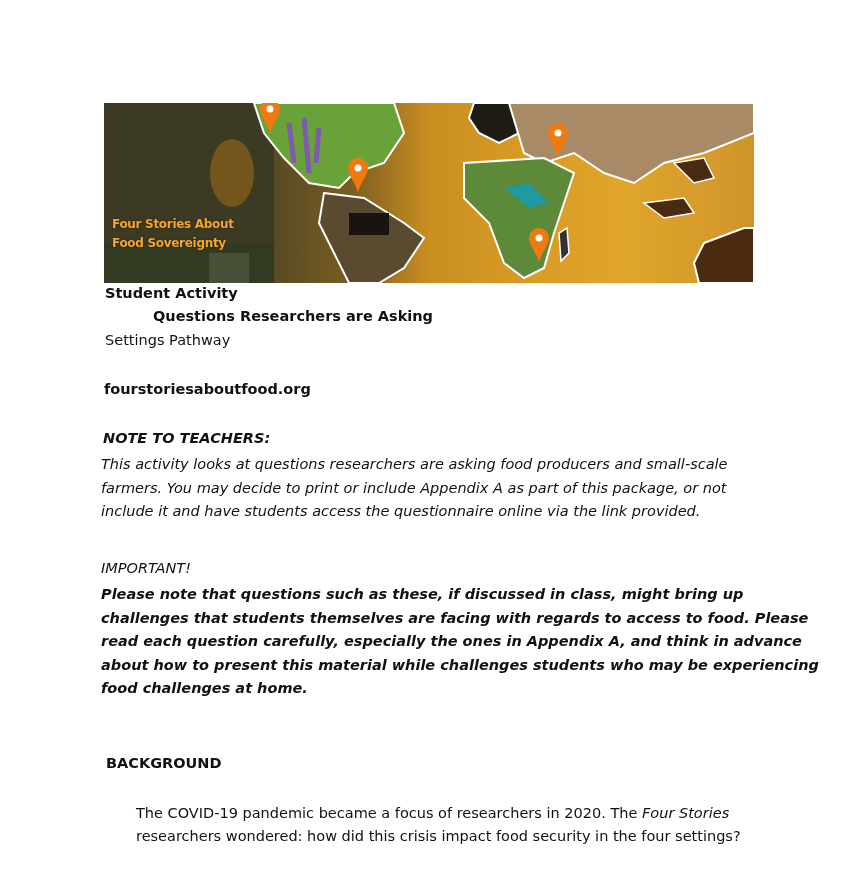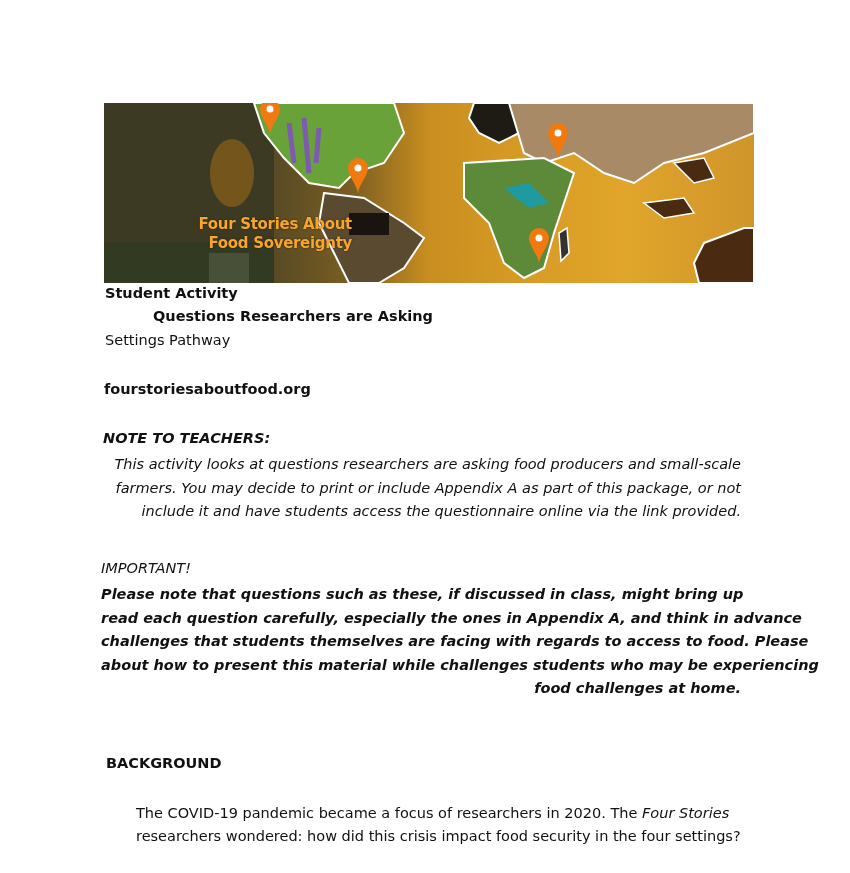--- a/index.html
+++ b/index.html
@@ -9,34 +9,34 @@
       color: #111;
     }
     .banner {
       position: absolute; left: 104px; top: 103px; width: 650px; height: 180px;
       overflow: hidden;
       background: linear-gradient(90deg, #3a3420 0%, #4b4426 22%, #7a5d22 38%, #c98e20 50%, #d89b25 65%, #e0a52a 80%, #d0952a 100%);
     }
     .banner svg { position: absolute; left: 0; top: 0; }
     .banner-title {
       position: absolute; left: 8px; top: 112px; width: 240px;
-      text-align: right; color: #f7a52b;
+      text-align: left; color: #f7a52b;
       font-family: "DejaVu Sans", sans-serif; font-weight: bold;
-      font-size: 15px; line-height: 19px; letter-spacing: -0.3px;
+      font-size: 12px; line-height: 19px; letter-spacing: -0.3px;
       text-shadow: 0 0 2px rgba(0,0,0,0.6);
     }
     .txt { position: absolute; left: 105px; font-size: 14.5px; white-space: nowrap; }
     .bold { font-weight: bold; }
     .it { font-style: italic; }
     .para {
       position: absolute; left: 101px; width: 640px;
       font-size: 14.5px; line-height: 23.5px; font-style: italic;
       white-space: nowrap;
     }
-    .para .line { display: block; text-align: right; }
+    .para .line { display: block; }
     .bg-para {
       position: absolute; left: 104px; font-size: 14.5px; line-height: 23px; white-space: nowrap; margin-left: 32px;
     }
     .bg-para .line { display: block; }
   </style>
 </head>
 <body>
 
 <div class="banner">
   <svg width="650" height="180" viewBox="0 0 650 180">
@@ -97,22 +97,22 @@
 <div class="txt bold it" style="top:430px; left:103px;">NOTE TO TEACHERS:</div>
 <div class="para" style="top:453px;">
   <span class="line">This activity looks at questions researchers are asking food producers and small-scale</span>
   <span class="line">farmers. You may decide to print or include Appendix A as part of this package, or not</span>
   <span class="line">include it and have students access the questionnaire online via the link provided.</span>
 </div>
 
 <div class="txt it" style="top:560px; left:101px;">IMPORTANT!</div>
 <div class="para bold" style="top:583px;">
   <span class="line">Please note that questions such as these, if discussed in class, might bring up</span>
+  <span class="line">challenges that students themselves are facing with regards to access to food. Please</span>
   <span class="line">read each question carefully, especially the ones in Appendix A, and think in advance</span>
-  <span class="line">challenges that students themselves are facing with regards to access to food. Please</span>
   <span class="line">about how to present this material while challenges students who may be experiencing</span>
   <span class="line">food challenges at home.</span>
 </div>
 
 <div class="txt bold" style="top:755px; left:106px;">BACKGROUND</div>
 <div class="bg-para" style="top:802px;">
   <span class="line"><span>The COVID-19 pandemic became a focus of researchers in 2020. The </span><span class="it">Four Stories</span></span>
   <span class="line">researchers wondered: how did this crisis impact food security in the four settings?</span>
 </div>
 

